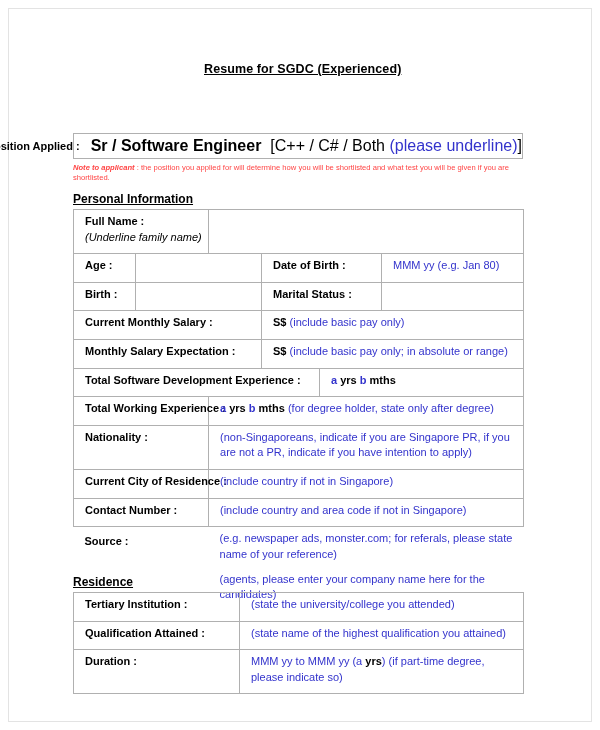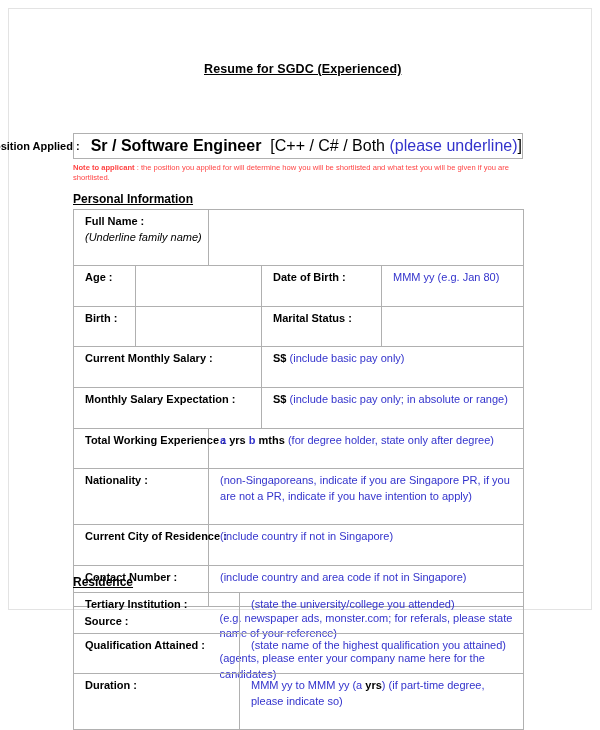--- a/index.html
+++ b/index.html
@@ -7,21 +7,21 @@
   body {
     width:600px; height:730px;
     background:#ffffff;
     font-family:"Liberation Sans", sans-serif;
     font-size:11px;
     color:#000000;
     overflow:hidden;
   }
   .page {
     position:absolute; left:8px; top:8px;
-    width:584px; height:602px;
+    width:584px; height:714px;
     border:1px solid #e3e3e3;
     background:#ffffff;
   }
   .inner { position:relative; width:100%; height:100%; }
 
   
   .doc-title {
     position:absolute; left:195px; top:53px;
     font-size:12.5px; font-weight:bold;
     text-decoration:underline;
@@ -70,21 +70,21 @@
   }
   .pos-value b { font-weight:bold; }
 
   .note {
     position:absolute; left:64px; top:154px;
     width:452px;
     font-size:7.6px;
     color:#ff4444;
     line-height:1.35;
   }
-  .note b { font-weight:bold; }
+  .note b { font-weight:bold;font-style:italic; }
 
   
   .section-head {
     position:absolute;
     font-size:12px; font-weight:bold;
     text-decoration:underline;
     white-space:nowrap;
   }
   #sec-personal { left:64px; top:183px; }
   #sec-education { left:64px; top:566px; }
@@ -94,21 +94,21 @@
     position:absolute;
     border-collapse:collapse;
     width:450px;
     table-layout:fixed;
   }
   #tbl-personal { left:64px; top:200px; }
   #tbl-education { left:64px; top:583px; }
 
   table.form td {
     border:1px solid #b0b0b0;
-    padding:4px 9px 20px 11px;
+    padding:4px 9px 8px 11px;
     font-size:11px;
     vertical-align:top;
     line-height:1.42;
   }
   td.lbl { font-weight:bold; white-space:nowrap; }
   td.lbl .sub { font-weight:normal; display:block;font-style:italic; }
   .blue { color:#3333cc; }
   .blue-b { color:#3333cc; font-weight:bold; }
   .blk-b { color:#000000; font-weight:bold; }
 
@@ -171,20 +171,24 @@
       </tr>
       <tr>
         <td class="lbl" colspan="3">Current Monthly Salary :</td>
         <td colspan="3"><span class="blk-b">S$</span> <span class="blue">(include basic pay only)</span></td>
       </tr>
       <tr>
         <td class="lbl" colspan="3">Monthly Salary Expectation :</td>
         <td colspan="3"><span class="blk-b">S$</span> <span class="blue">(include basic pay only; in absolute or range)</span></td>
       </tr>
       <tr>
+        <td class="lbl" colspan="4">Total Software Development Experience :</td>
+        <td colspan="2"><span class="blue-b">a</span> <span class="blk-b">yrs</span> <span class="blue-b">b</span> <span class="blk-b">mths</span></td>
+      </tr>
+      <tr>
         <td class="lbl" colspan="2">Total Working Experience :</td>
         <td colspan="4"><span class="blue-b">a</span> <span class="blk-b">yrs</span> <span class="blue-b">b</span> <span class="blk-b">mths</span> <span class="blue">(for degree holder, state only after degree)</span></td>
       </tr>
       <tr>
         <td class="lbl" colspan="2">Nationality :</td>
         <td class="blue" colspan="4">(non-Singaporeans, indicate if you are Singapore PR, if you are not a PR, indicate if you have intention to apply)</td>
       </tr>
       <tr>
         <td class="lbl" colspan="2">Current City of Residence :</td>
         <td class="blue" colspan="4">(include country if not in Singapore)</td>

